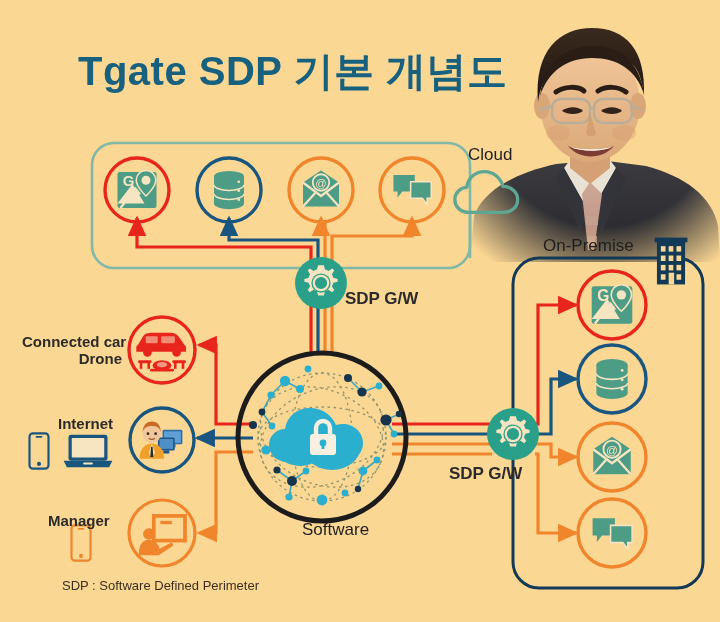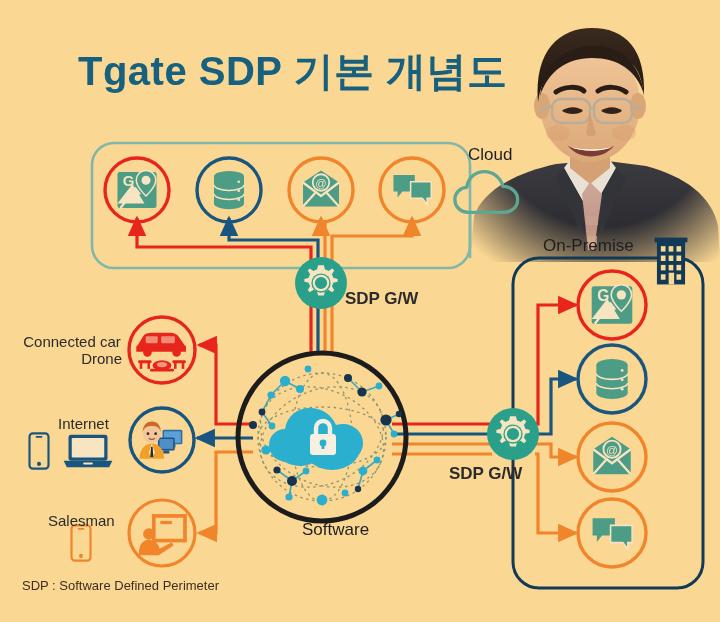--- a/index.html
+++ b/index.html
@@ -14,22 +14,22 @@
   #stage{position:absolute;left:0;top:0;width:720px;height:622px;}
   #stage svg{position:absolute;left:0;top:0;}
   .lbl{position:absolute;white-space:pre;line-height:1.15;}
   #title{
     left:78px;top:48px;
     font-size:40px;font-weight:bold;
     color:#17617F;letter-spacing:0.5px;
   }
   .cap{font-size:17px;font-weight:bold;color:#2B2B2B;}
   .cap-lg{font-size:17px;font-weight:normal;color:#1E1E1E;}
-  .cap-md{font-size:15px;font-weight:normal;color:#2B2B2B;}
-  .foot{font-size:13px;color:#3A2F20;}
+  .cap-md{font-size:15px;font-weight:bold;color:#2B2B2B;}
+  .foot{font-size:13px;color:#3A2F20;margin-left:40px;}
   #photo{
     position:absolute;right:0;top:0;width:260px;height:262px;
     overflow:hidden;pointer-events:none;
   }
 </style>
 </head>
 <body style="background: rgb(251, 215, 148);">
 
 <div id="stage">
 
@@ -419,17 +419,17 @@
 
   <div class="lbl cap" style="left:345px;top:289px;">SDP G/W</div>
   <div class="lbl cap" style="left:449px;top:464px;">SDP G/W</div>
 
   <div class="lbl cap-lg" style="left:302px;top:520px;">Software</div>
 
   <div class="lbl cap-md" style="left:22px;top:333px;width:100px;text-align:center;">Connected car</div>
   <div class="lbl cap-md" style="left:22px;top:350px;width:100px;text-align:right;">Drone</div>
 
   <div class="lbl cap-md" style="left:58px;top:415px;">Internet</div>
-  <div class="lbl cap-md" style="left:48px;top:512px;">Salesman</div>
+  <div class="lbl cap-md" style="left:48px;top:512px;">Manager</div>
 
   <div class="lbl foot" style="left:22px;top:579px;">SDP : Software Defined Perimeter</div>
 
 </div>
 
 </body></html>

